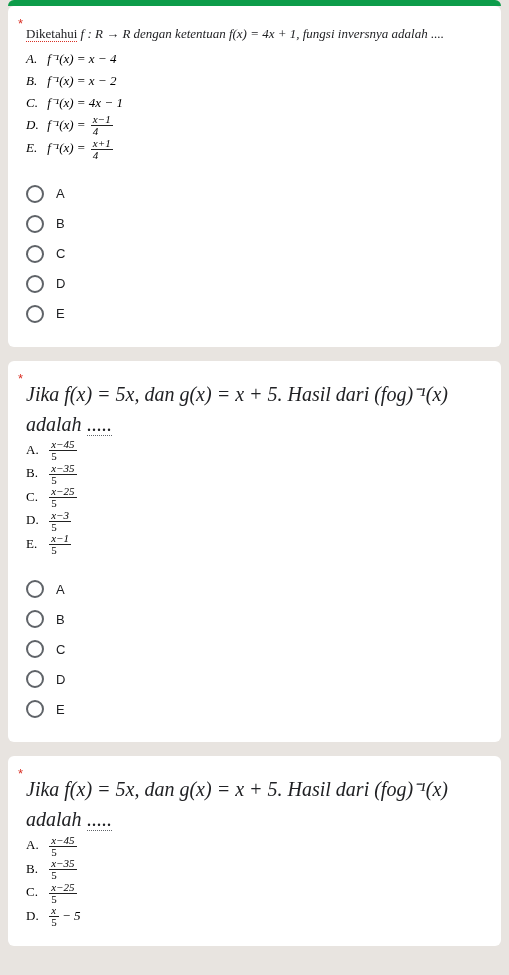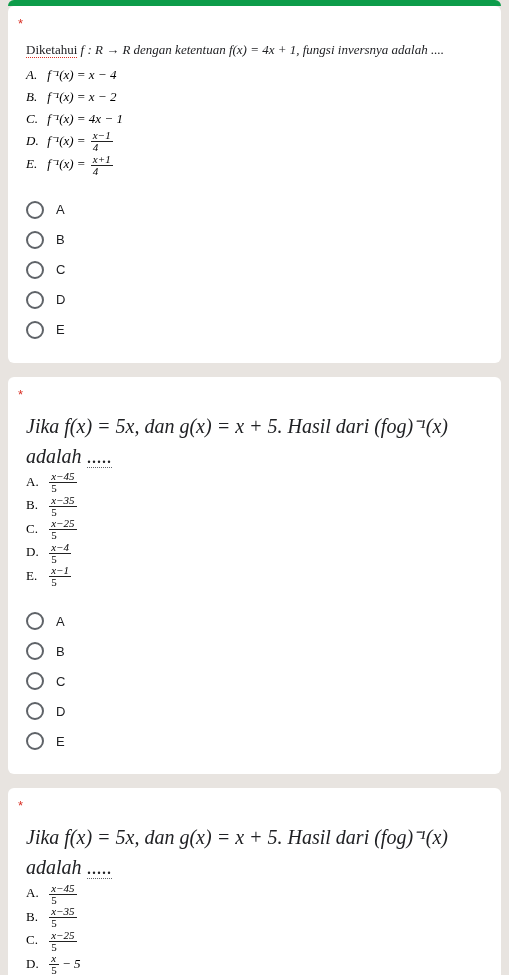--- a/index.html
+++ b/index.html
@@ -23,21 +23,21 @@
     border-radius: 6px 6px 0 0;
   }
   .required-star {
     color: #d93025;
     font-size: 13px;
     position: absolute;
     top: 10px;
     left: 10px;
   }
   .question-content {
-    margin-top: 18px;
+    margin-top: 2px;
   }
   .q-text {
     font-size: 13px;
     line-height: 1.5;
     color: #202124;
   }
   .q-text .squiggle {
     border-bottom: 1px dotted #d93025;
   }
   .q-intro {
@@ -175,21 +175,21 @@
     <div class="opt-line serif">
       <span class="letter">C.</span>
       <span class="frac">
         <span class="num math-italic">x−25</span>
         <span class="den">5</span>
       </span>
     </div>
     <div class="opt-line serif">
       <span class="letter">D.</span>
       <span class="frac">
-        <span class="num math-italic">x−4</span>
+        <span class="num math-italic">x−3</span>
         <span class="den">5</span>
       </span>
     </div>
     <div class="opt-line serif">
       <span class="letter">E.</span>
       <span class="frac">
         <span class="num math-italic">x−1</span>
         <span class="den">5</span>
       </span>
     </div>

